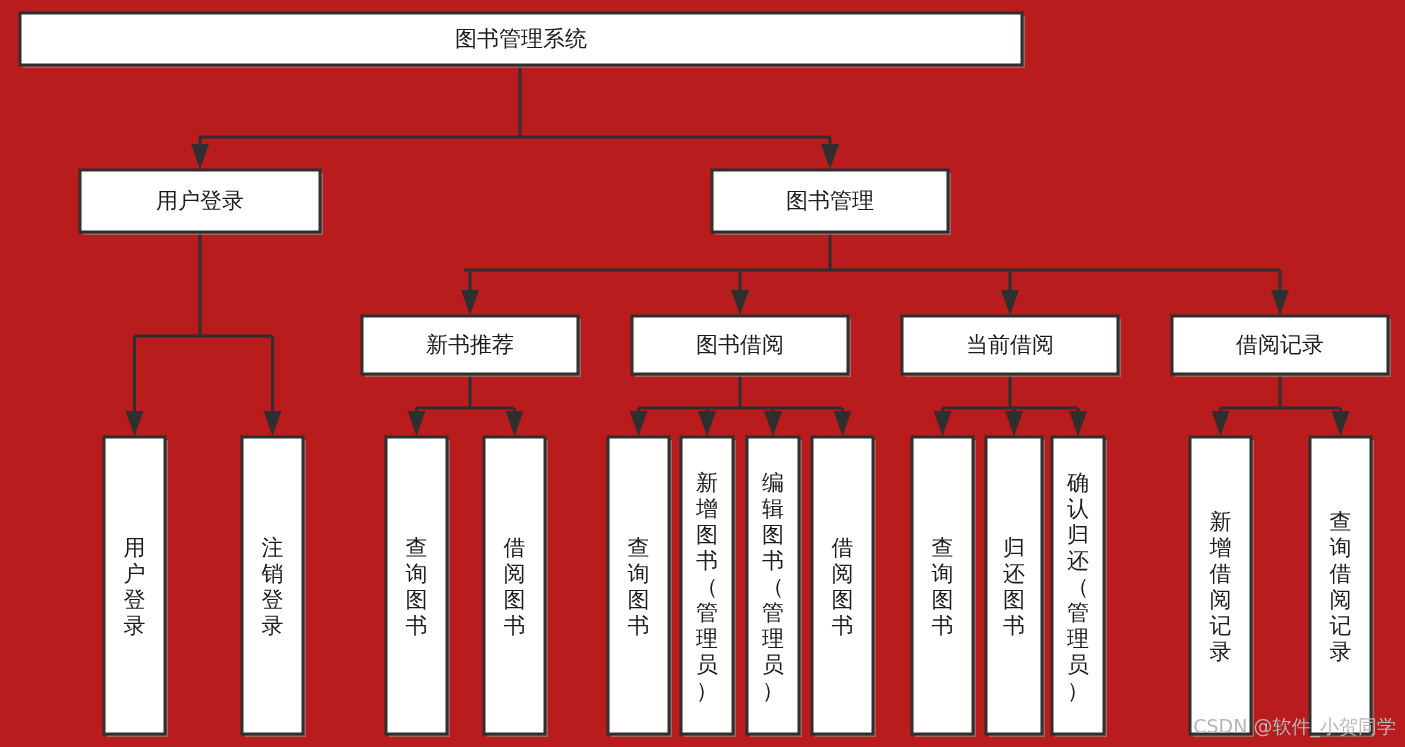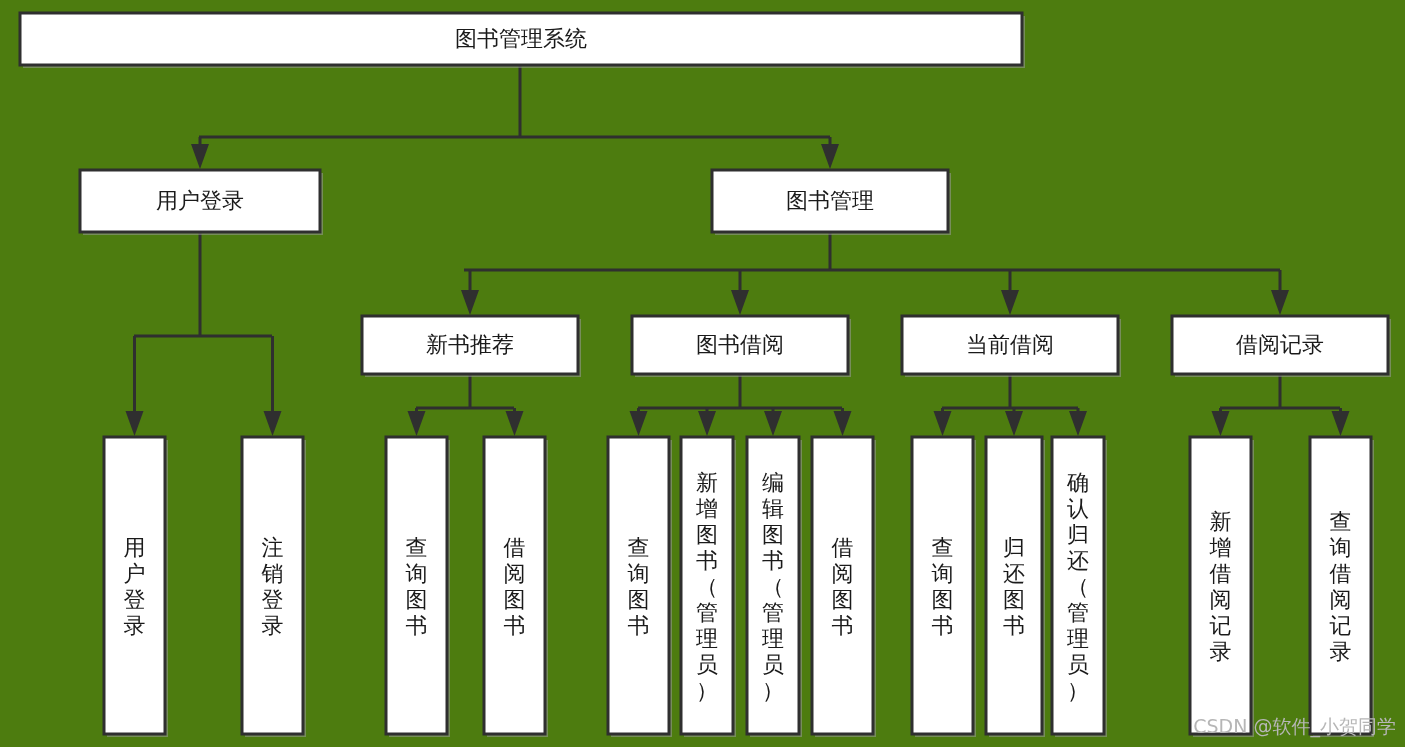--- a/index.html
+++ b/index.html
@@ -11,21 +11,21 @@
   body {
     width: 1405px;
     height: 747px;
     font-family: "DejaVu Sans", "Liberation Sans", sans-serif;
     overflow: hidden;
   }
   #diagram-root {
     position: relative;
     width: 1405px;
     height: 747px;
-    background: #4d7c0f;
+    background: #b91c1c;
   }
   svg#chart-svg {
     position: absolute;
     top: 0;
     left: 0;
     width: 1405px;
     height: 747px;
     display: block;
   }
   .node-box {

